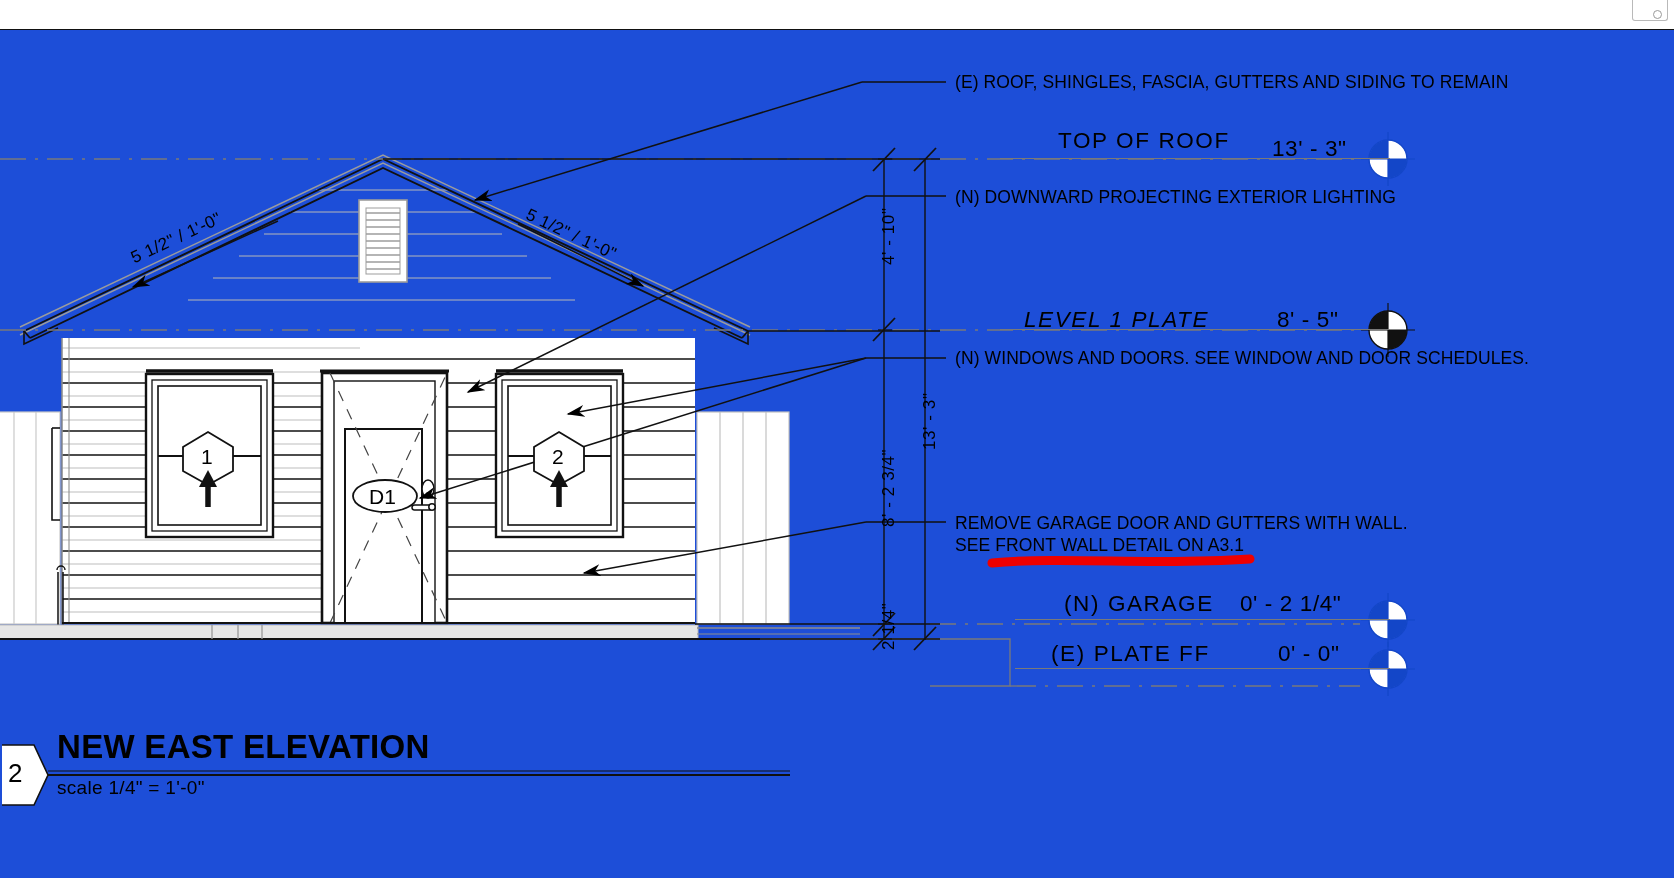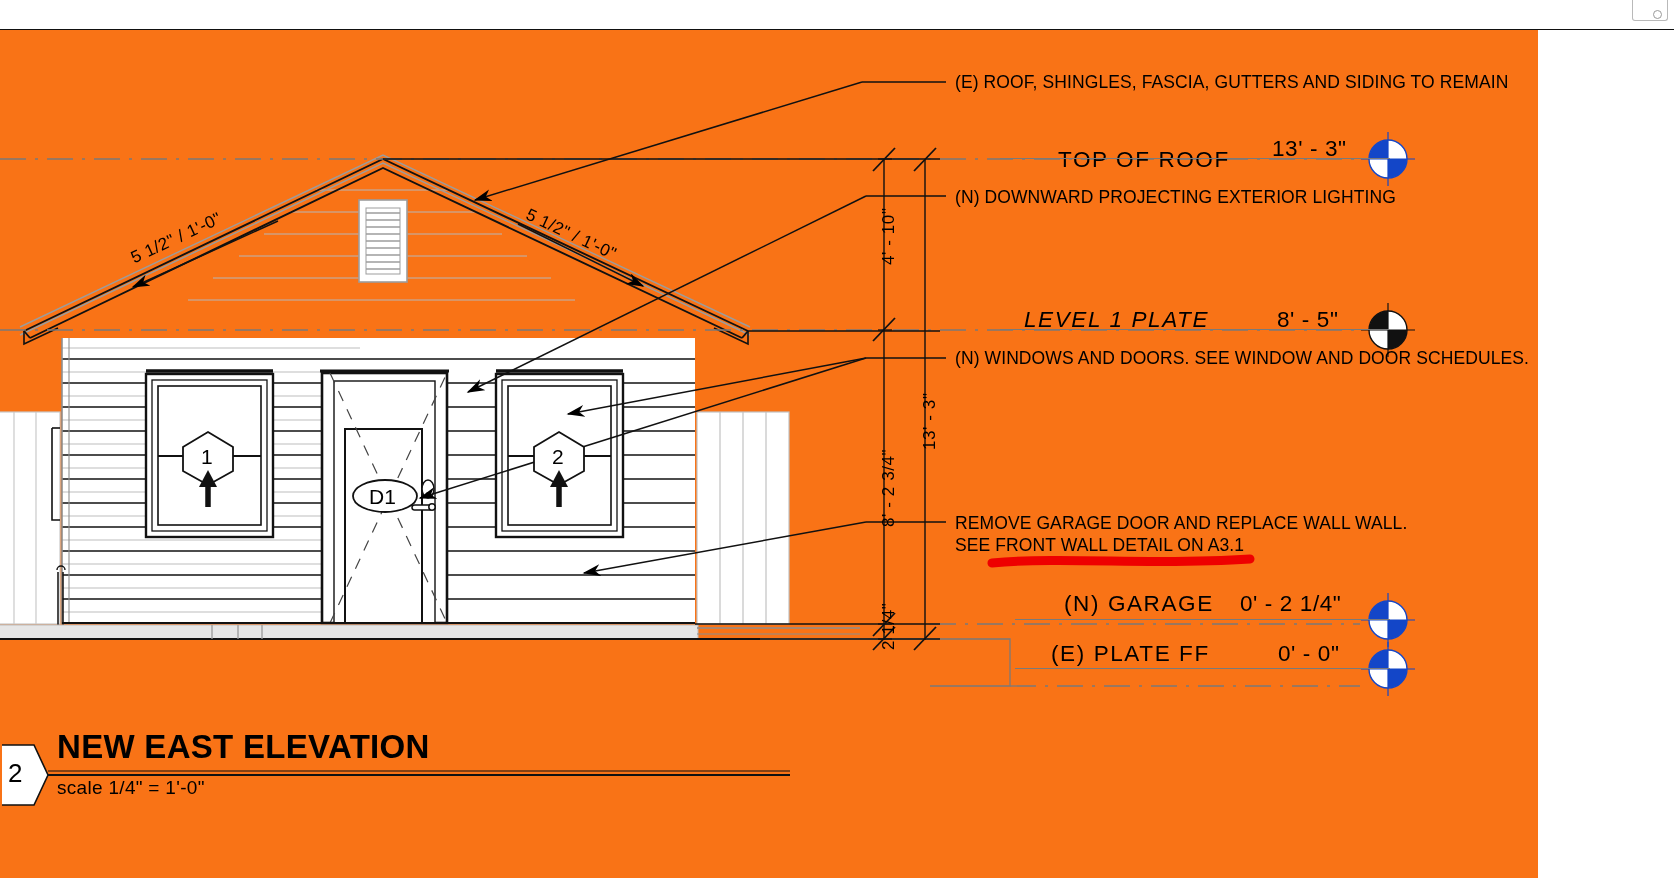--- a/index.html
+++ b/index.html
@@ -10,23 +10,23 @@
   body {
     font-family: "Liberation Sans", sans-serif;
     width: 1674px;
     height: 878px;
     overflow: hidden;
     position: relative;
   }
   #sheet {
     position: absolute;
     left: 0; top: 0;
-    width: 1538px;
+    width: 1674px;
     height: 878px;
-    background: #f97316;
+    background: #1d4ed8;
   }
   
   .top-strip {
     position: absolute;
     left: 0; top: 0;
     width: 1674px;
     height: 30px;
     background: #ffffff;
     border-bottom: 1px solid #111;
     box-sizing: border-box;
@@ -389,25 +389,25 @@
       <line x1="48" y1="771" x2="790" y2="771" stroke="#111" stroke-width="1"></line>
     </g>
   </svg>
 
   <div class="lbl note" style="left:955px; top:72px;">(E) ROOF, SHINGLES, FASCIA, GUTTERS AND SIDING TO REMAIN</div>
 
   <div class="lbl note" style="left:955px; top:187px;">(N) DOWNWARD PROJECTING EXTERIOR LIGHTING</div>
 
   <div class="lbl note" style="left:955px; top:348px;">(N) WINDOWS AND DOORS. SEE WINDOW AND DOOR SCHEDULES.</div>
 
-  <div class="lbl note" style="left:955px; top:513px;">REMOVE GARAGE DOOR AND REPLACE WALL WALL.</div>
+  <div class="lbl note" style="left:955px; top:513px;">REMOVE GARAGE DOOR AND GUTTERS WITH WALL.</div>
 
   <div class="lbl note" style="left:955px; top:535px;">SEE FRONT WALL DETAIL ON A3.1</div>
 
-  <div class="lbl lvl-name" style="left:1058px; top:147px;">TOP  OF  ROOF</div>
+  <div class="lbl lvl-name" style="left:1058px; top:128px;">TOP  OF  ROOF</div>
   <div class="lbl lvl-val" style="left:1272px; top:136px;">13' - 3"</div>
 
   <div class="lbl lvl-name" style="left:1024px; top:307px;font-style:italic;">LEVEL  1  PLATE</div>
   <div class="lbl lvl-val" style="left:1277px; top:307px;">8' - 5"</div>
 
   <div class="lbl lvl-name" style="left:1064px; top:591px;">(N)  GARAGE</div>
   <div class="lbl lvl-val" style="left:1240px; top:591px;">0' - 2 1/4"</div>
 
   <div class="lbl lvl-name" style="left:1051px; top:641px;">(E)  PLATE  FF</div>
   <div class="lbl lvl-val" style="left:1278px; top:641px;">0' - 0"</div>

